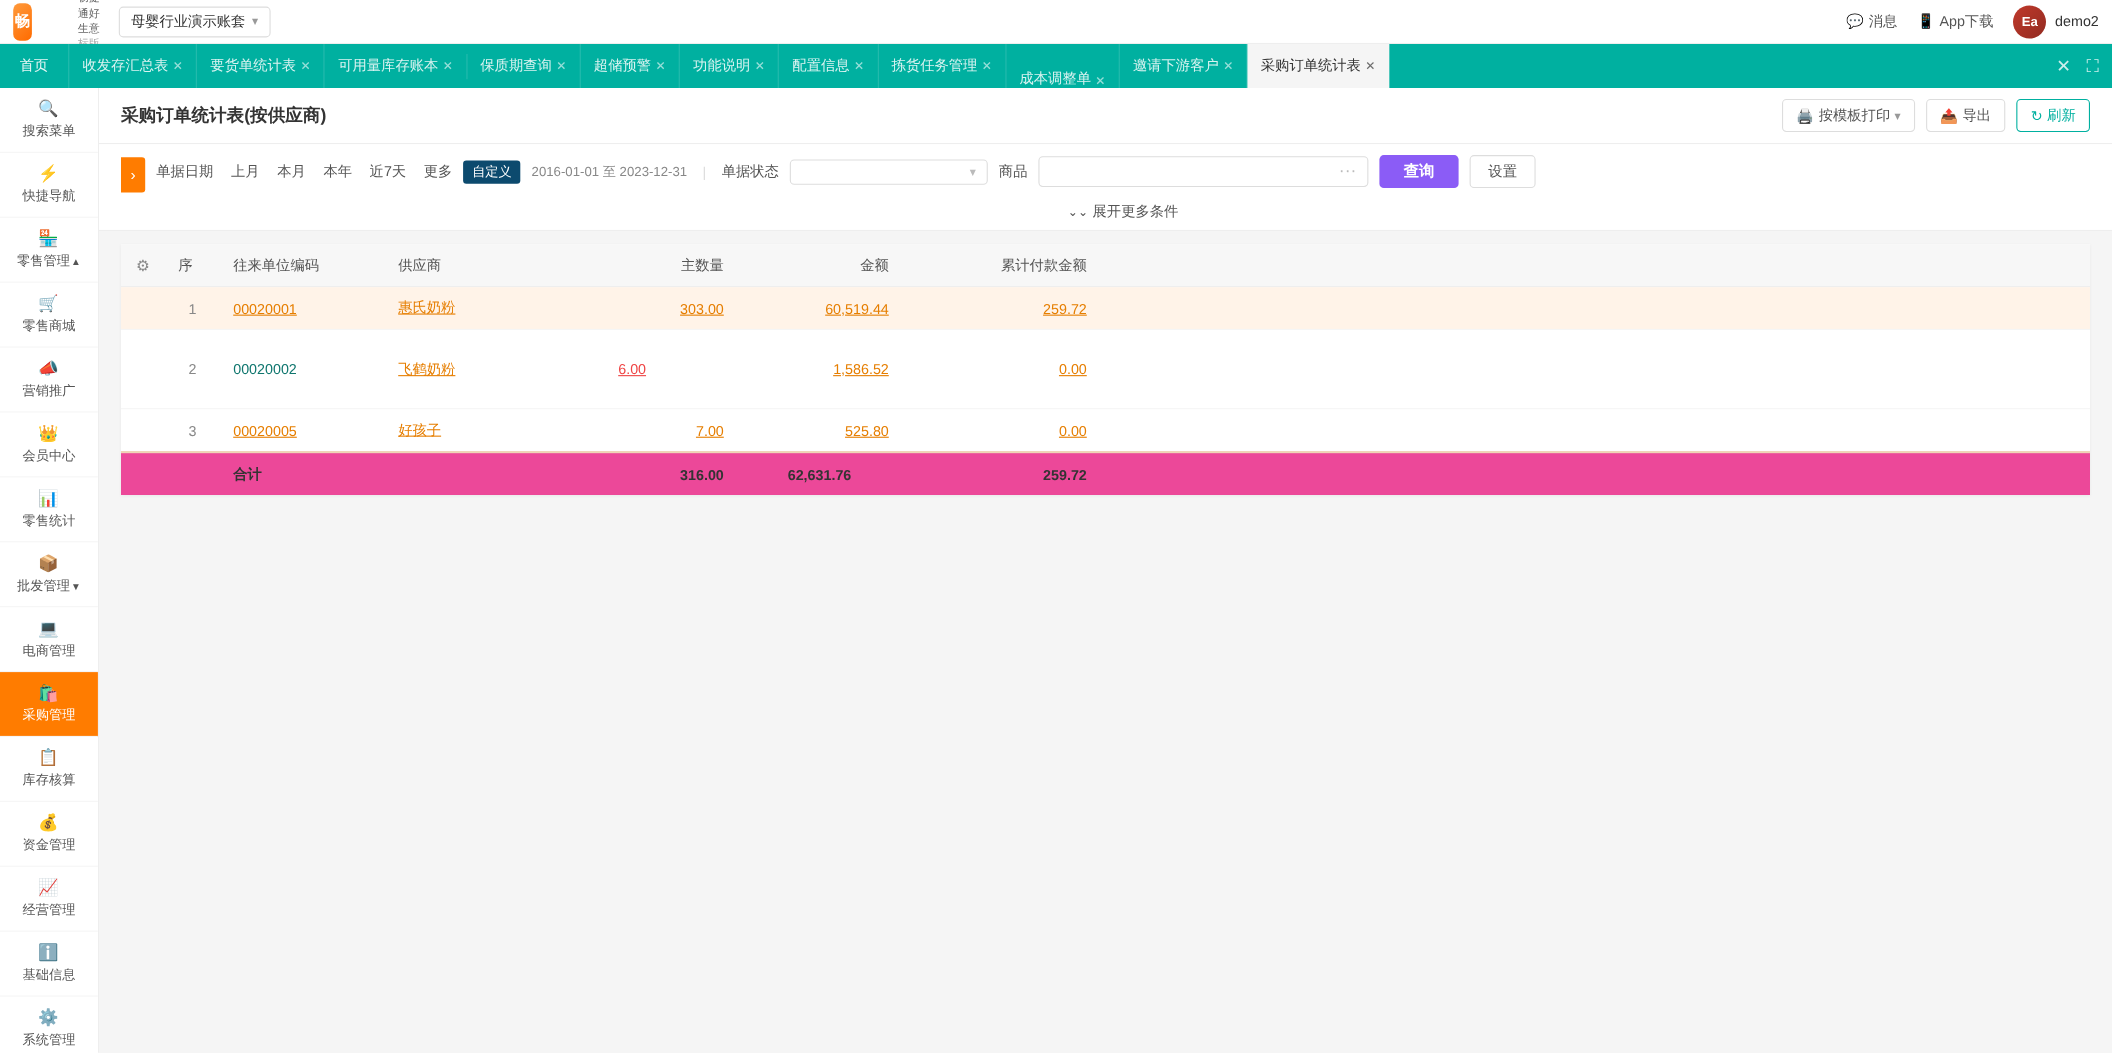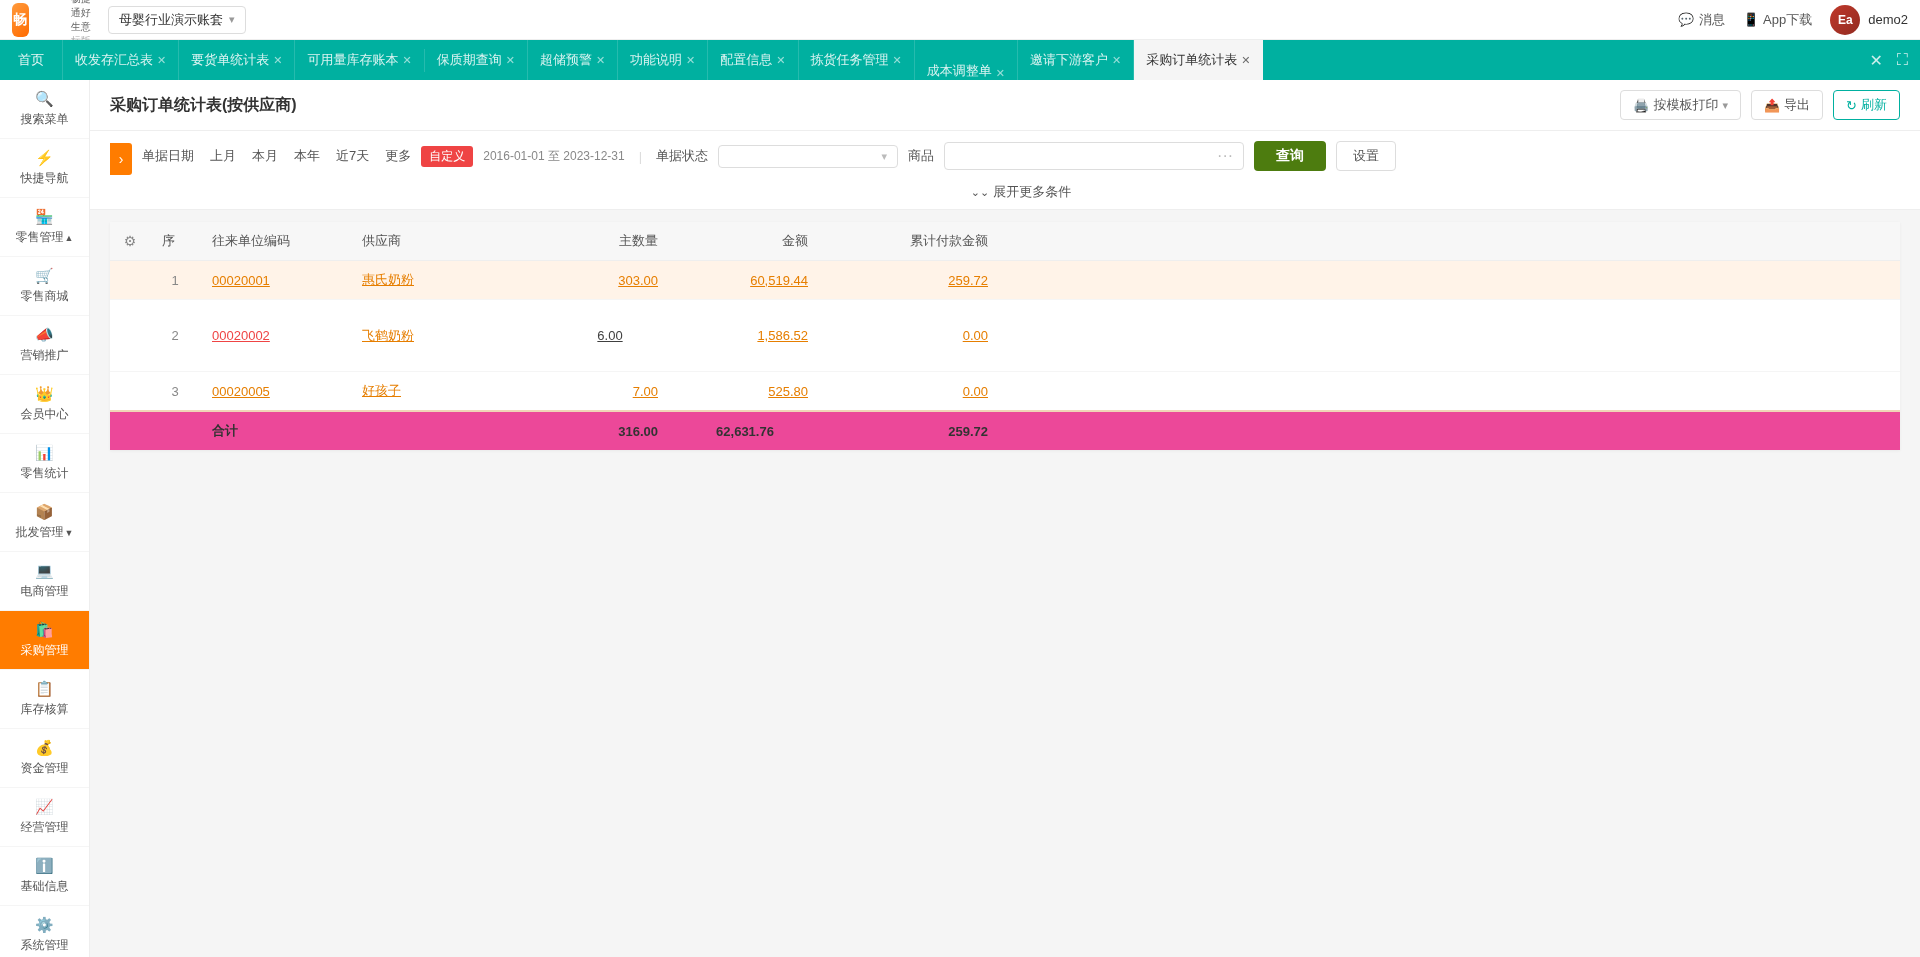--- a/index.html
+++ b/index.html
@@ -150,37 +150,37 @@
           <div style="background:#ff7c00; color:white; border:none; width:22px; min-width:22px; height:32px; border-radius:0 3px 3px 0; cursor:pointer; font-size:14px; display:flex; align-items:center; justify-content:center; margin-right:10px; margin-top:2px;">›</div>
           <div style="display:flex; flex-direction:column; flex:1; gap:6px;">
             <div style="display:flex; align-items:center; flex-wrap:wrap; gap:10px;">
               <span style="color:#555; font-size:13px; white-space:nowrap;">单据日期</span>
               <div style="display:flex; gap:4px; align-items:center;">
                 <span style="padding:2px 6px; cursor:pointer; color:#555; font-size:13px;">上月</span>
                 <span style="padding:2px 6px; cursor:pointer; color:#555; font-size:13px;">本月</span>
                 <span style="padding:2px 6px; cursor:pointer; color:#555; font-size:13px;">本年</span>
                 <span style="padding:2px 6px; cursor:pointer; color:#555; font-size:13px;">近7天</span>
                 <span style="padding:2px 6px; cursor:pointer; color:#555; font-size:13px;">更多</span>
-                <span style="background:#ef4444; color:white; padding:2px 8px; border-radius:3px; font-size:12px; cursor:pointer;text-align:center;">自定义</span>
+                <span style="background:#0c4a6e; color:white; padding:2px 8px; border-radius:3px; font-size:12px; cursor:pointer;text-align:center;">自定义</span>
               </div>
               <div style="display:flex; flex-direction:column;">
                 <span style="font-size:12px; color:#888;">2016-01-01 至 2023-12-31</span>
               </div>
               <span style="color:#ddd; margin:0 4px;">|</span>
               <span style="color:#555; font-size:13px; white-space:nowrap;">单据状态</span>
               <div style="border:1px solid #ddd; border-radius:4px; padding:4px 10px; min-width:180px; cursor:pointer; color:#555; font-size:13px; display:flex; align-items:center; justify-content:space-between; background:#fff;">
                 <span style="color:#bbb;"></span>
                 <span style="color:#bbb; font-size:11px;">▾</span>
               </div>
               <span style="color:#555; font-size:13px; white-space:nowrap;">商品</span>
               <div style="border:1px solid #ddd; border-radius:4px; padding:4px 10px; min-width:300px; color:#bbb; font-size:13px; background:#fff; display:flex; align-items:center; justify-content:space-between; cursor:text;">
                 <span></span>
                 <span style="color:#bbb; font-size:16px; cursor:pointer;">···</span>
               </div>
-              <div style="background:#4d7c0f; color:white; border:none; padding:6px 22px; border-radius:4px; cursor:pointer; font-size:14px; font-weight:bold;">
+              <div style="background:#8b5cf6; color:white; border:none; padding:6px 22px; border-radius:4px; cursor:pointer; font-size:14px; font-weight:bold;">
                 <span>查询</span>
               </div>
               <div style="border:1px solid #ddd; padding:5px 16px; border-radius:4px; background:#fff; cursor:pointer; color:#555; font-size:13px;">
                 <span>设置</span>
               </div>
             </div>
             <div style="display:flex; align-items:center; justify-content:center; gap:4px; color:#555; cursor:pointer; font-size:13px; padding:6px 0 8px 0;">
               <span style="font-size:11px;">⌄⌄</span>
               <span>展开更多条件</span>
             </div>
@@ -209,23 +209,23 @@
               <td style="padding:10px 12px; border-bottom:1px solid #f5f5f5; color:#e67e00; text-decoration:underline; cursor:pointer;">00020001</td>
               <td style="padding:10px 12px; border-bottom:1px solid #f5f5f5; color:#e67e00; text-decoration:underline; cursor:pointer;">惠氏奶粉</td>
               <td style="padding:10px 12px; border-bottom:1px solid #f5f5f5; text-align:right; color:#e67e00; text-decoration:underline; cursor:pointer;">303.00</td>
               <td style="padding:10px 12px; border-bottom:1px solid #f5f5f5; text-align:right; color:#e67e00; text-decoration:underline; cursor:pointer;">60,519.44</td>
               <td style="padding:10px 12px; border-bottom:1px solid #f5f5f5; text-align:right; color:#e67e00; text-decoration:underline; cursor:pointer;">259.72</td>
               <td style="padding:10px 12px; border-bottom:1px solid #f5f5f5;"></td>
             </tr>
             <tr>
               <td style="padding:10px 12px; border-bottom:1px solid #f5f5f5; text-align:center;"></td>
               <td style="padding:10px 12px; border-bottom:1px solid #f5f5f5; color:#888; text-align:center;">2</td>
-              <td style="padding:28px 12px; border-bottom:1px solid #f5f5f5; color:#ef4444; text-decoration:underline; cursor:pointer;">00020002</td>
+              <td style="padding:28px 12px; border-bottom:1px solid #f5f5f5; color:#0f766e; cursor:pointer;">00020002</td>
               <td style="padding:10px 12px; border-bottom:1px solid #f5f5f5; color:#e67e00; text-decoration:underline; cursor:pointer;">飞鹤奶粉</td>
-              <td style="padding:10px 12px; border-bottom:1px solid #f5f5f5; text-align:center; color:#404040; text-decoration:underline; cursor:pointer;">6.00</td>
+              <td style="padding:10px 12px; border-bottom:1px solid #f5f5f5; text-align:left; color:#ef4444; text-decoration:underline; cursor:pointer;">6.00</td>
               <td style="padding:10px 12px; border-bottom:1px solid #f5f5f5; text-align:right; color:#e67e00; text-decoration:underline; cursor:pointer;">1,586.52</td>
               <td style="padding:10px 12px; border-bottom:1px solid #f5f5f5; text-align:right; color:#e67e00; text-decoration:underline; cursor:pointer;">0.00</td>
               <td style="padding:10px 12px; border-bottom:1px solid #f5f5f5;"></td>
             </tr>
             <tr>
               <td style="padding:10px 12px; border-bottom:1px solid #f5f5f5; text-align:center;"></td>
               <td style="padding:10px 12px; border-bottom:1px solid #f5f5f5; color:#888; text-align:center;">3</td>
               <td style="padding:10px 12px; border-bottom:1px solid #f5f5f5; color:#e67e00; text-decoration:underline; cursor:pointer;">00020005</td>
               <td style="padding:10px 12px; border-bottom:1px solid #f5f5f5; color:#e67e00; text-decoration:underline; cursor:pointer;">好孩子</td>
               <td style="padding:10px 12px; border-bottom:1px solid #f5f5f5; text-align:right; color:#e67e00; text-decoration:underline; cursor:pointer;">7.00</td>

